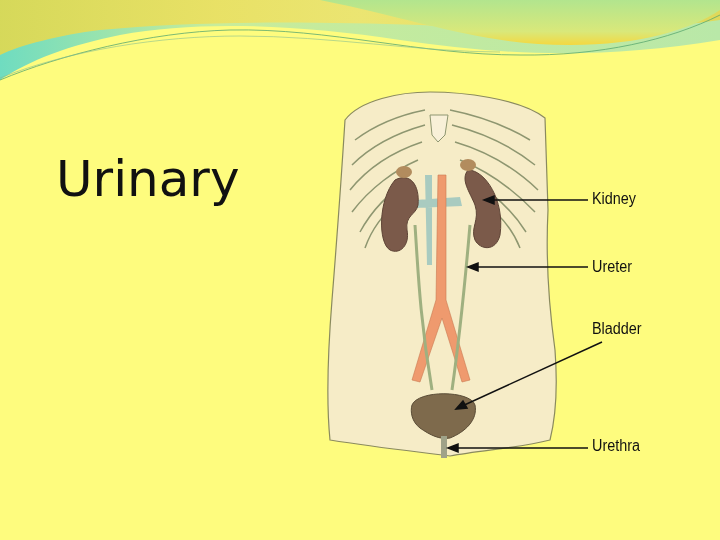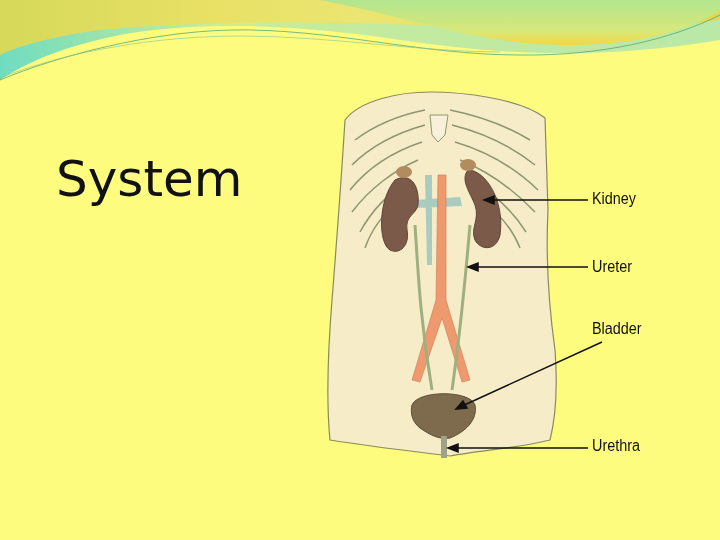--- a/index.html
+++ b/index.html
@@ -36,21 +36,21 @@
     </defs>
     <rect x="0" y="0" width="720" height="100" fill="#fefc7e"></rect>
     <path d="M0,0 L720,0 L720,40 C600,60 500,55 400,40 C300,25 200,20 120,35 C70,45 30,60 0,80 Z" fill="url(#gTeal)"></path>
     <path d="M0,0 L720,0 L720,20 C620,35 520,30 420,25 C320,22 200,20 100,30 C60,35 20,45 0,55 Z" fill="url(#gTop)" opacity="0.85"></path>
     <path d="M320,0 L720,0 L720,10 C690,30 640,45 570,45 C480,45 420,20 320,0 Z" fill="url(#gGreen)"></path>
     <path d="M0,80 C60,55 150,32 230,30 C330,28 420,55 520,55 C600,56 670,40 720,15" fill="none" stroke="#5aa870" stroke-width="0.8"></path>
     <path d="M0,78 C70,50 160,36 240,36 C330,36 420,52 500,52" fill="none" stroke="#88c090" stroke-width="0.6"></path>
   </svg>
 
   <div class="title">
-    <span>System</span>
+    <span>Urinary</span>
   </div>
 
   <svg class="diagram" viewBox="320 80 400 390">
 
     <path d="M345,120 C360,100 400,92 430,92 C460,92 520,98 545,118 L548,210 C546,250 548,300 555,350 C558,390 555,420 550,440 C520,448 480,450 450,456 C420,452 380,448 330,440 C326,400 328,350 332,300 C336,250 340,200 345,120 Z" fill="#f6ecc7" stroke="#8a8a5e" stroke-width="1.2"></path>
 
     <g fill="none" stroke="#8e9670" stroke-width="1.5">
       <path d="M425,110 C400,115 375,125 355,140"></path>
       <path d="M425,125 C400,132 372,145 352,165"></path>
       <path d="M422,142 C398,150 370,165 350,190"></path>

